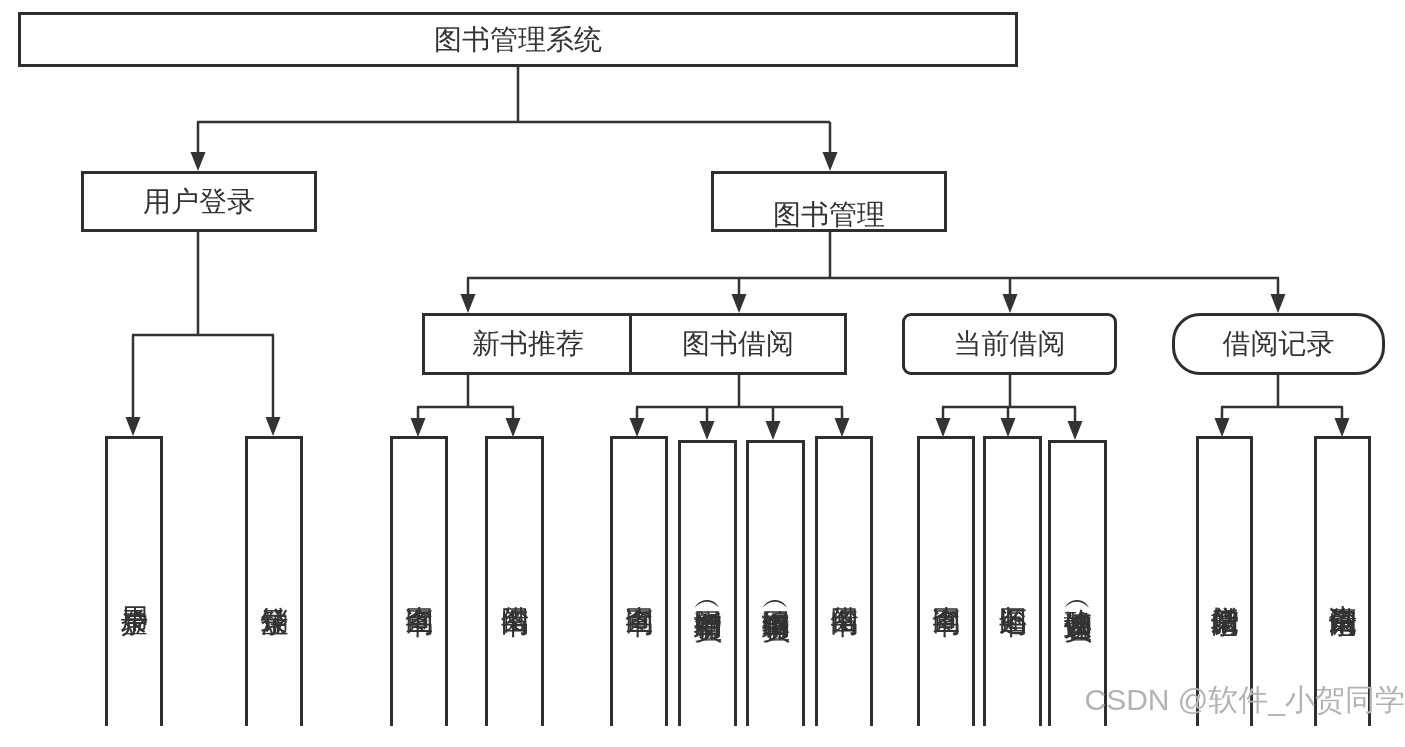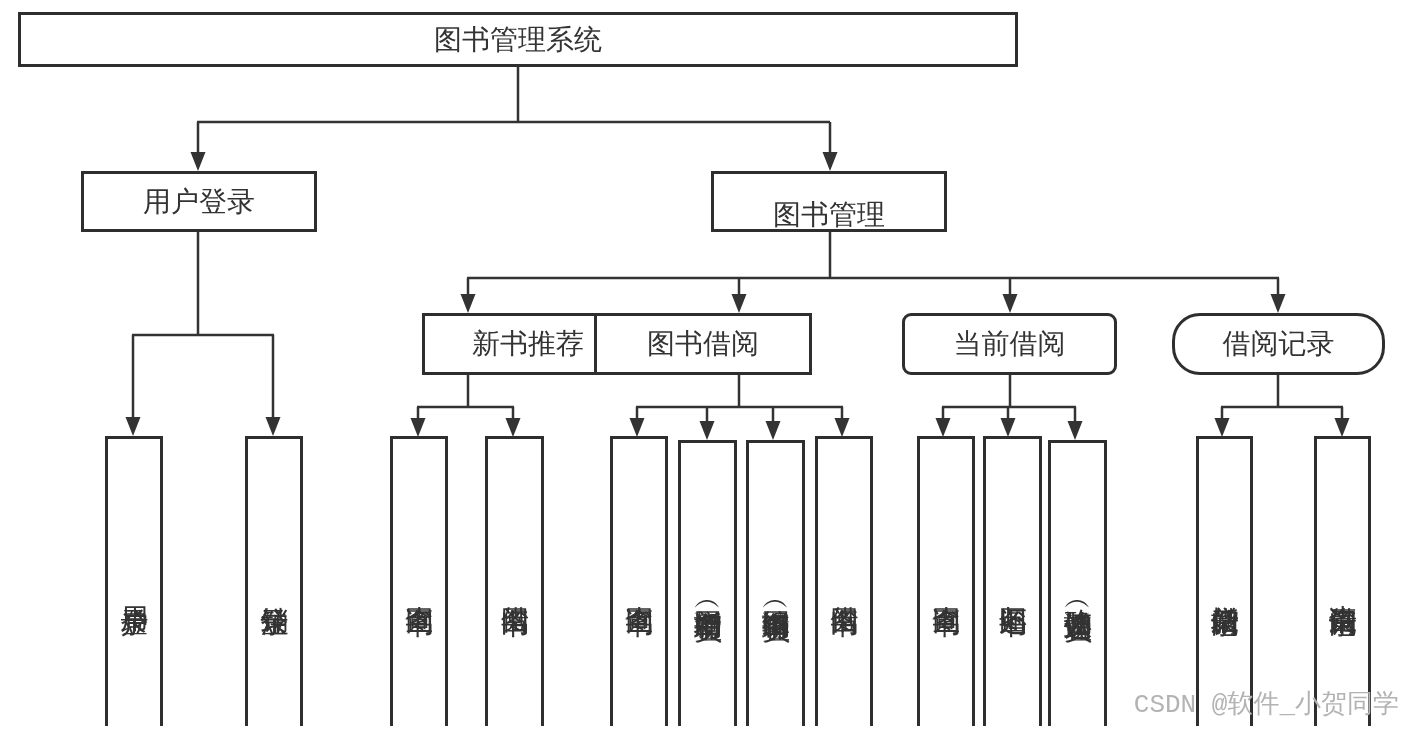--- a/index.html
+++ b/index.html
@@ -39,46 +39,45 @@
     line-height: 1;
     white-space: nowrap;
   }
   
   .n-root           { left: 18px;   top: 12px;  width: 1000px; height: 55px; }
   
   .n-user-login     { left: 81px;   top: 171px; width: 236px; height: 61px; }
   .n-book-mgmt      { left: 711px;  top: 171px; width: 236px; height: 61px; align-items: flex-end; }
   
   .n-new-book-rec   { left: 374px;  top: 313px; width: 212px; height: 62px; margin-left: 48px; }
-  .n-book-borrow    { left: 594px;  top: 313px; width: 218px; height: 62px; }
+  .n-book-borrow    { left: 629px;  top: 313px; width: 218px; height: 62px; }
   .n-current-borrow { left: 902px;  top: 313px; width: 215px; height: 62px; border-radius: 9px; }
   .n-borrow-records { left: 1172px; top: 313px; width: 213px; height: 62px; border-radius: 28px; }
   
   .n-login      { left: 105px;  top: 436px; width: 58px; height: 299px; }
   .n-logout     { left: 245px;  top: 436px; width: 58px; height: 299px; }
   .n-nb-query   { left: 390px;  top: 436px; width: 58px; height: 299px; }
   .n-nb-borrow  { left: 485px;  top: 436px; width: 59px; height: 299px; }
   .n-bb-query   { left: 610px;  top: 436px; width: 58px; height: 299px; }
   .n-bb-add     { left: 678px;  top: 440px; width: 59px; height: 302px; }
   .n-bb-edit    { left: 746px;  top: 440px; width: 59px; height: 302px; }
   .n-bb-borrow  { left: 815px;  top: 436px; width: 58px; height: 299px; }
   .n-cb-query   { left: 917px;  top: 436px; width: 58px; height: 299px; }
   .n-cb-return  { left: 983px;  top: 436px; width: 59px; height: 299px; }
   .n-cb-confirm { left: 1048px; top: 440px; width: 59px; height: 302px; }
   .n-br-add     { left: 1196px; top: 436px; width: 57px; height: 299px; }
   .n-br-query   { left: 1314px; top: 436px; width: 57px; height: 299px; }
   .watermark {
     position: absolute;
-    right: 6px;
+    right: 0;
     bottom: 5px;
-    font-size: 26px;
+    font-size: 30px;
     color: #b3b3b3;
     z-index: 5;
     white-space: nowrap;
-    font-family: Liberation Mono, monospace;
   }
 </style>
 </head>
 <body>
 
 <div class="stage">
 
   <svg class="connectors" viewBox="0 0 1405 747" xmlns="http://www.w3.org/2000/svg">
     <g stroke="#333333" stroke-width="2.5" fill="none">
 

